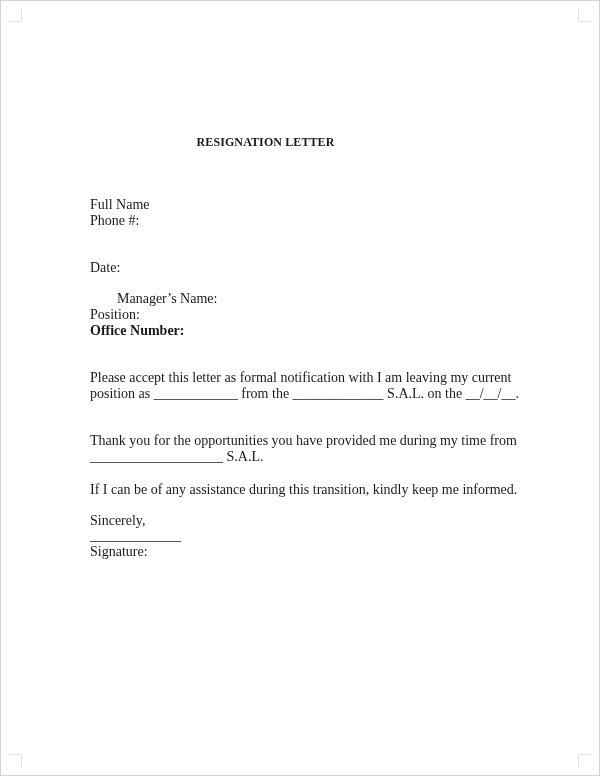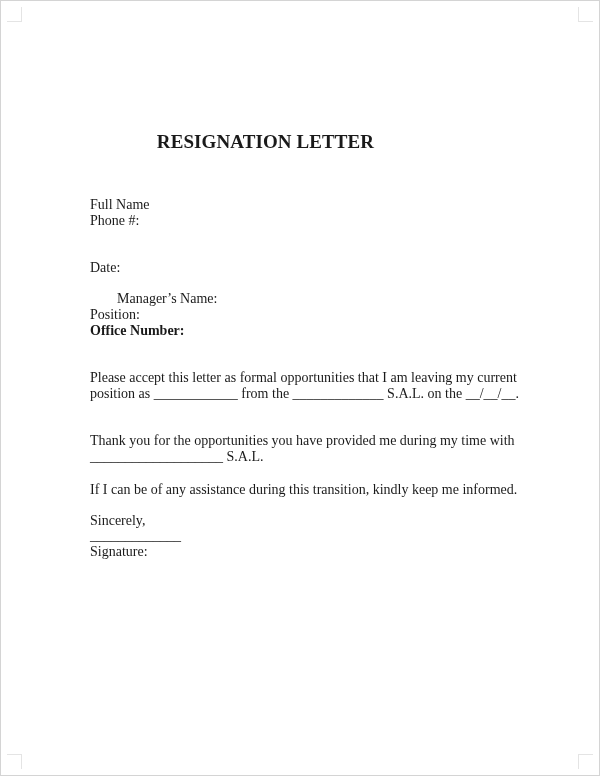--- a/index.html
+++ b/index.html
@@ -43,21 +43,21 @@
       color: #1a1a1a;
       line-height: 16px;
     }
     .title {
       position: absolute;
       left: 0;
       width: 531px;
       top: 134px;
       text-align: center;
       font-weight: bold;
-      font-size: 19px;
+      font-size: 12px;
       letter-spacing: 0.1px;
     }
     .line {
       position: absolute;
       left: 90px;
       white-space: pre;
     }
   </style>
 </head>
 <body>
@@ -74,24 +74,24 @@
 
   <div class="line" style="top:197px;">Full Name</div>
   <div class="line" style="top:213px;">Phone #:</div>
 
   <div class="line" style="top:260px;">Date:</div>
 
   <div class="line" style="top:291px;margin-left:27px;">Manager’s Name:</div>
   <div class="line" style="top:307px;">Position:</div>
   <div class="line" style="top:323px;font-weight:bold;">Office Number:</div>
 
-  <div class="line" style="top:370px;">Please accept this letter as formal opportunities that I am leaving my current</div>
+  <div class="line" style="top:370px;">Please accept this letter as formal notification with I am leaving my current</div>
   <div class="line" style="top:386px;">position as ____________ from the _____________ S.A.L. on the __/__/__.</div>
 
-  <div class="line" style="top:433px;">Thank you for the opportunities you have provided me during my time with</div>
+  <div class="line" style="top:433px;">Thank you for the opportunities you have provided me during my time from</div>
   <div class="line" style="top:449px;">___________________ S.A.L.</div>
 
   <div class="line" style="top:482px;">If I can be of any assistance during this transition, kindly keep me informed.</div>
 
   <div class="line" style="top:513px;font-family:Liberation Serif, serif;">Sincerely,</div>
   <div class="line" style="top:528px;">_____________</div>
   <div class="line" style="top:544px;">Signature:</div>
 </div>
 
 </body></html>

